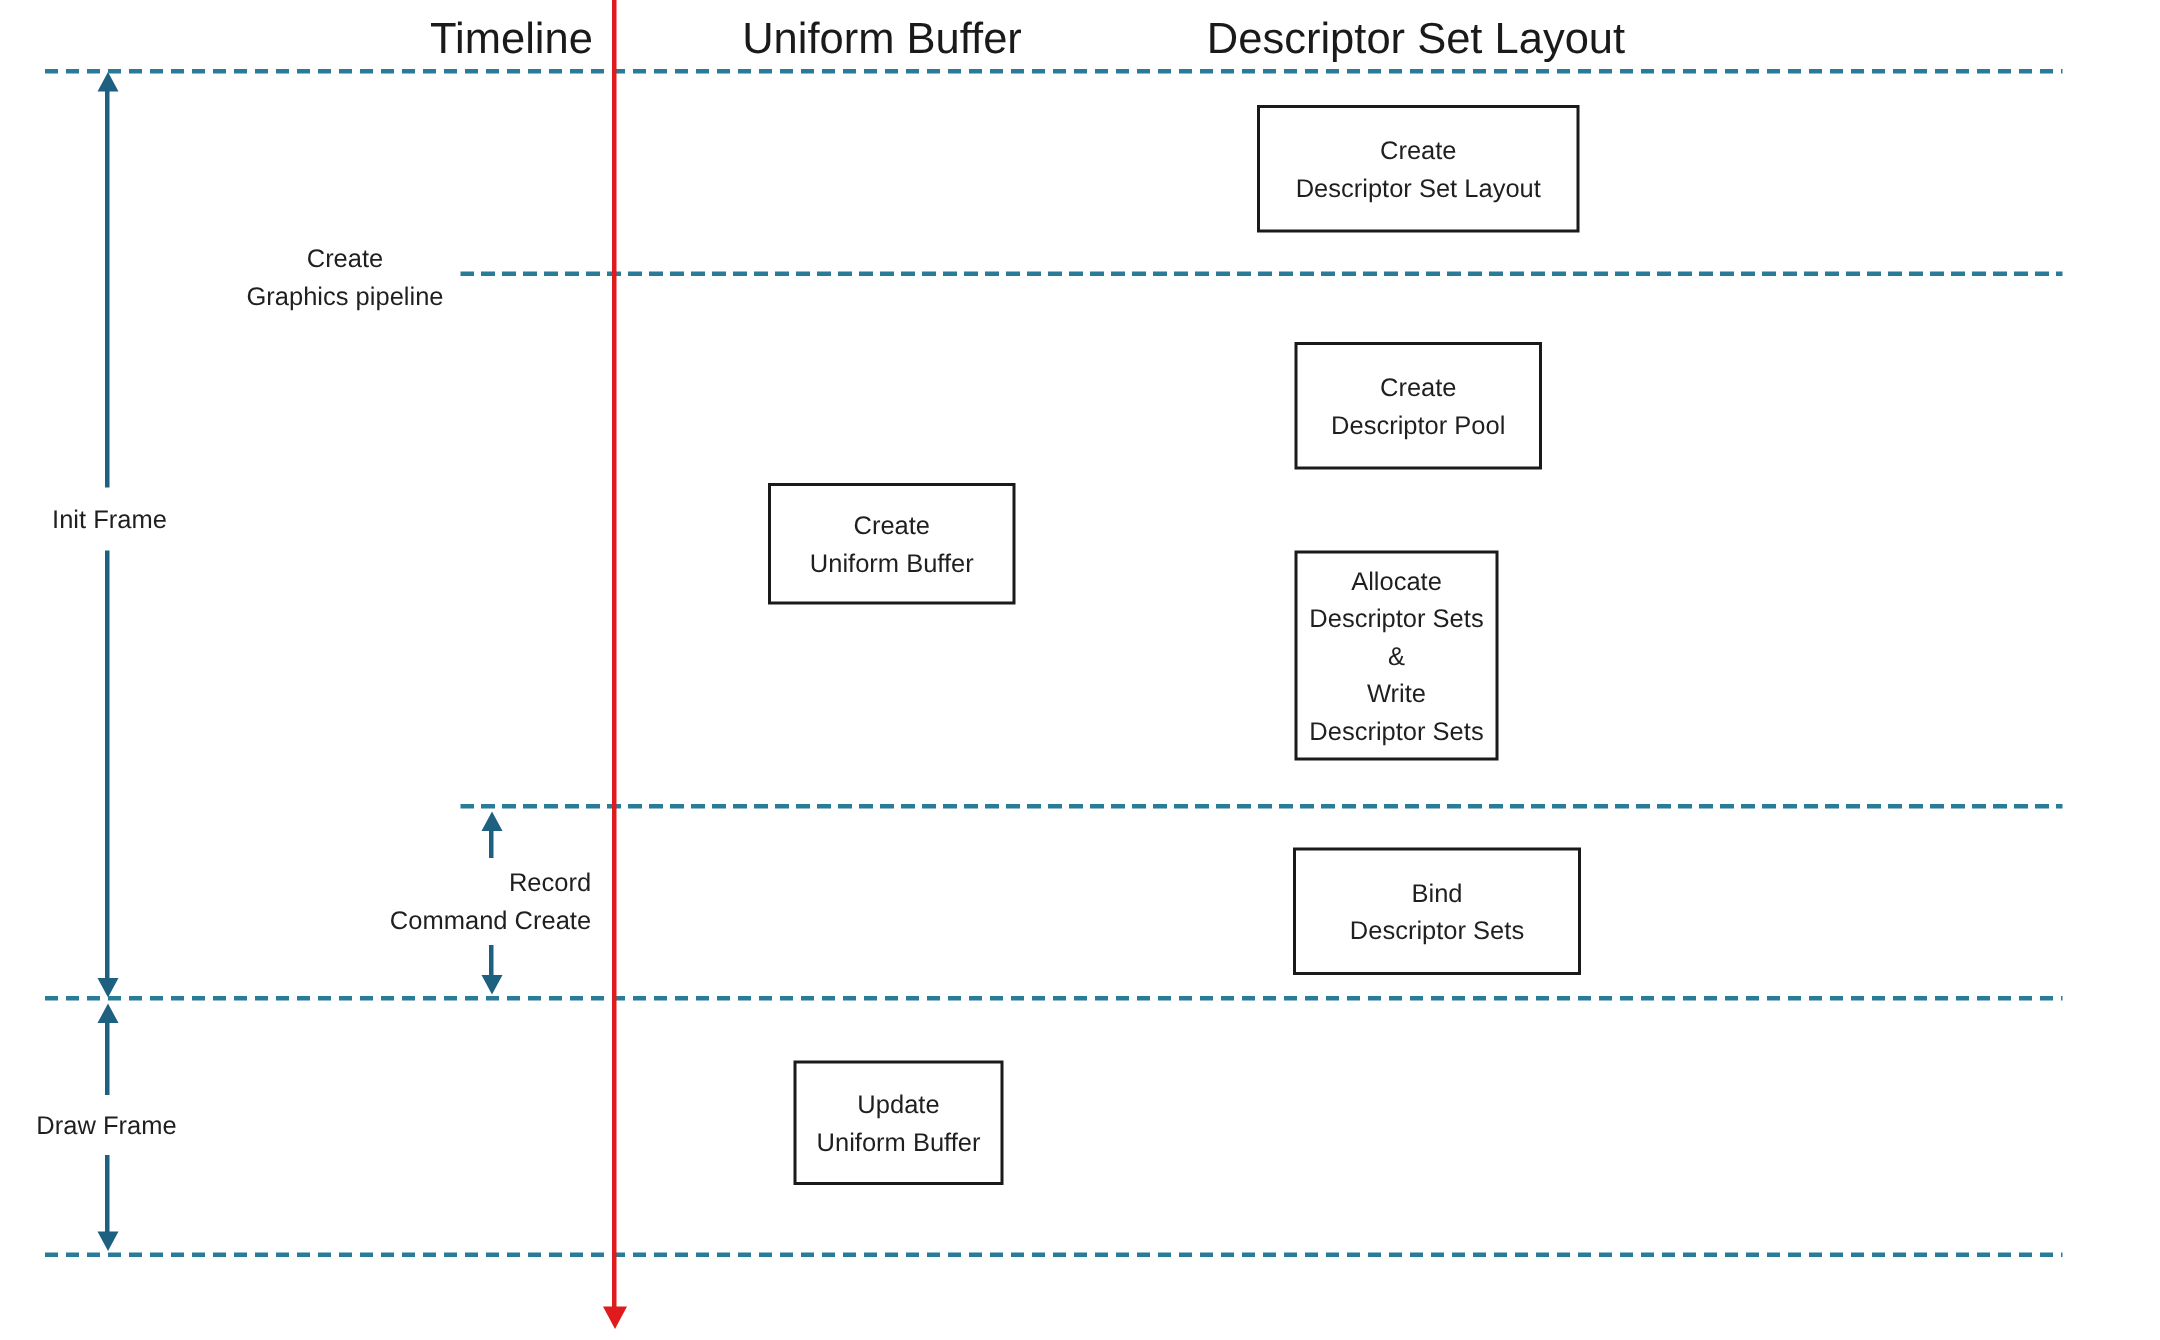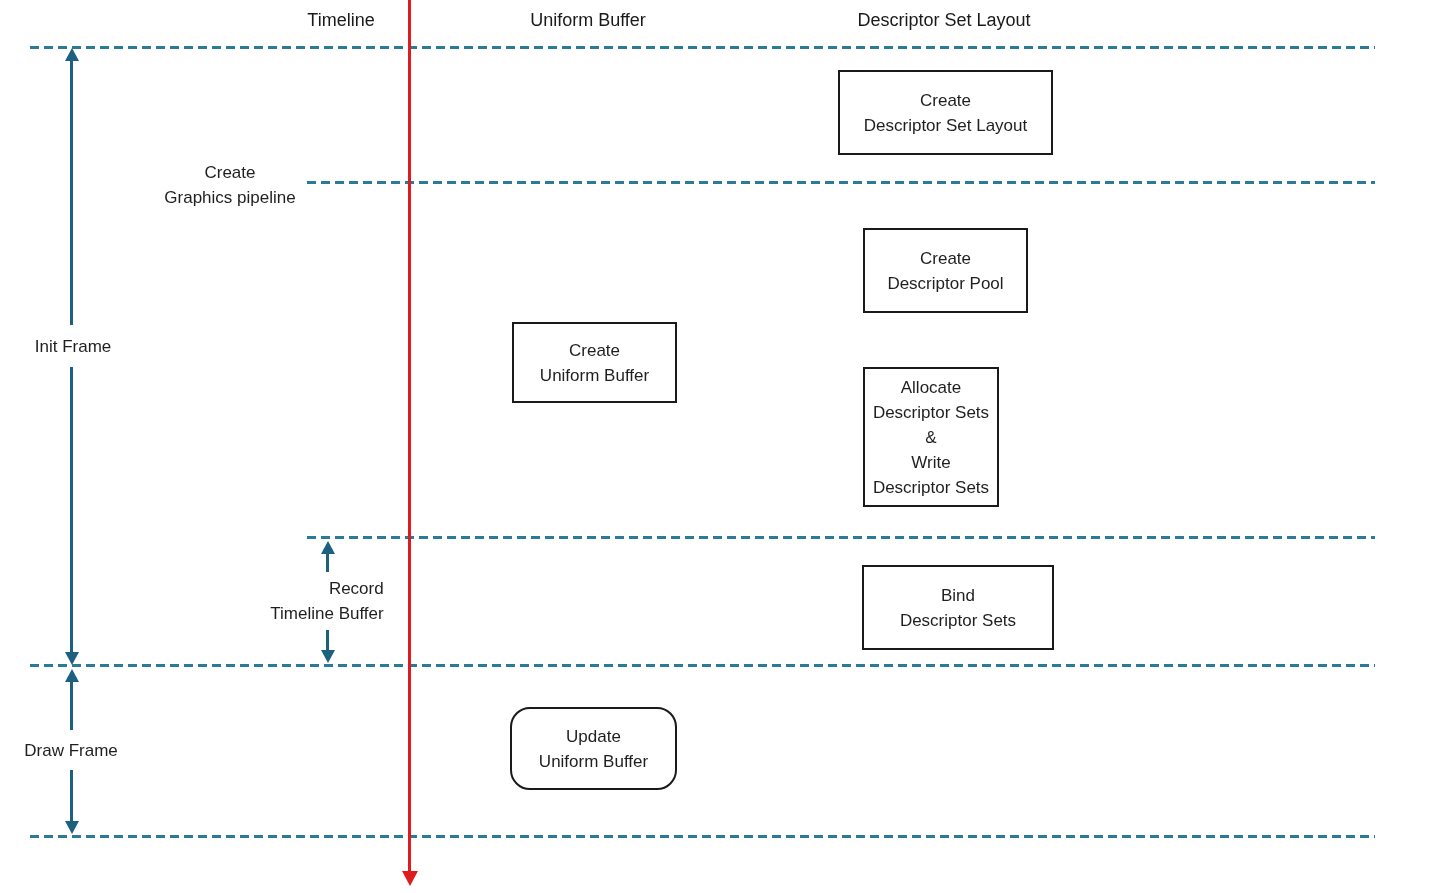--- a/index.html
+++ b/index.html
@@ -12,21 +12,21 @@
     height: 893px;
     background: #ffffff;
     overflow: hidden;
   }
 
   
   .col-header {
     position: absolute;
     top: 10px;
     transform: translateX(-50%);
-    font-size: 18px;
+    font-size: 29px;
     color: #1a1a1a;
     white-space: nowrap;
   }
   .hdr-timeline   { left: 341px; }
   .hdr-uniform    { left: 588px; }
   .hdr-descriptor { left: 944px; }
 
   
   .dashline {
     position: absolute;
@@ -124,21 +124,21 @@
     color: #1f1f1f;
     text-align: center;
     white-space: nowrap;
     z-index: 5;
   }
   .box-create-dsl  { left: 838px; top: 70px;  width: 215px; height: 85px; }
   .box-create-pool { left: 863px; top: 228px; width: 165px; height: 85px; }
   .box-create-ub   { left: 512px; top: 322px; width: 165px; height: 81px; }
   .box-alloc-write { left: 863px; top: 367px; width: 136px; height: 140px; }
   .box-bind-ds     { left: 862px; top: 565px; width: 192px; height: 85px; }
-  .box-update-ub   { left: 510px; top: 707px; width: 167px; height: 83px; border-radius: 20px; }
+  .box-update-ub   { left: 529px; top: 707px; width: 140px; height: 83px; }
 
   
   .watermark {
     position: absolute;
     left: 1040px; top: 806px;
     width: 370px;
     font-size: 40px;
     color: #bcbcbc;
     white-space: nowrap;
     z-index: 1;
@@ -179,21 +179,21 @@
   <div class="stem rc-stem-lower"></div>
   <div class="ah ah-down rc-head-down"></div>
 
   <div class="phase-label lbl-create-pipeline">
     <span>Create</span><br>
     <span>Graphics pipeline</span>
   </div>
   <div class="phase-label lbl-init-vulkan">Init Frame</div>
   <div class="phase-label lbl-record-cmd">
     <span>Record</span><br>
-    <span>Timeline Buffer</span>
+    <span>Command Create</span>
   </div>
   <div class="phase-label lbl-draw-frame">Draw Frame</div>
 
   <div class="flow-box box-create-dsl">
     <span>Create</span>
     <span>Descriptor Set Layout</span>
   </div>
 
   <div class="flow-box box-create-pool">
     <span>Create</span>

